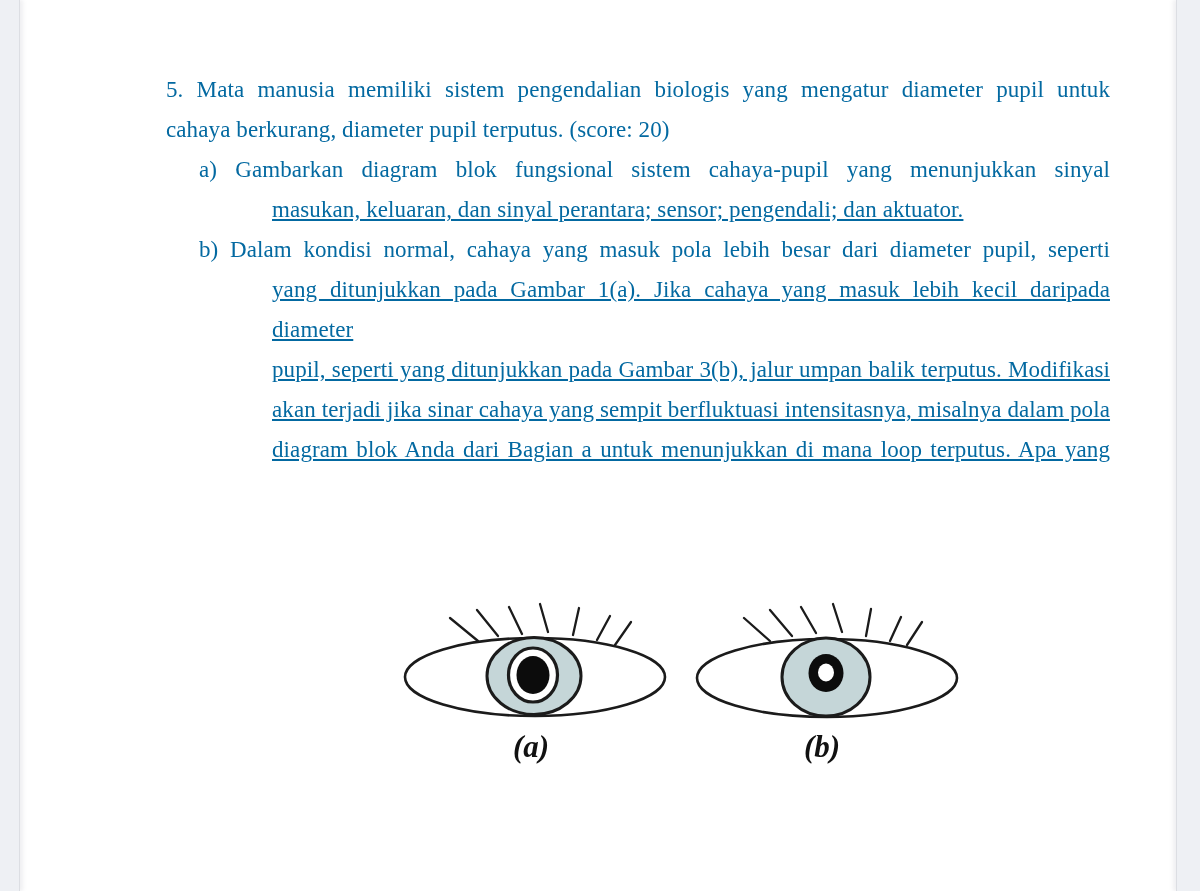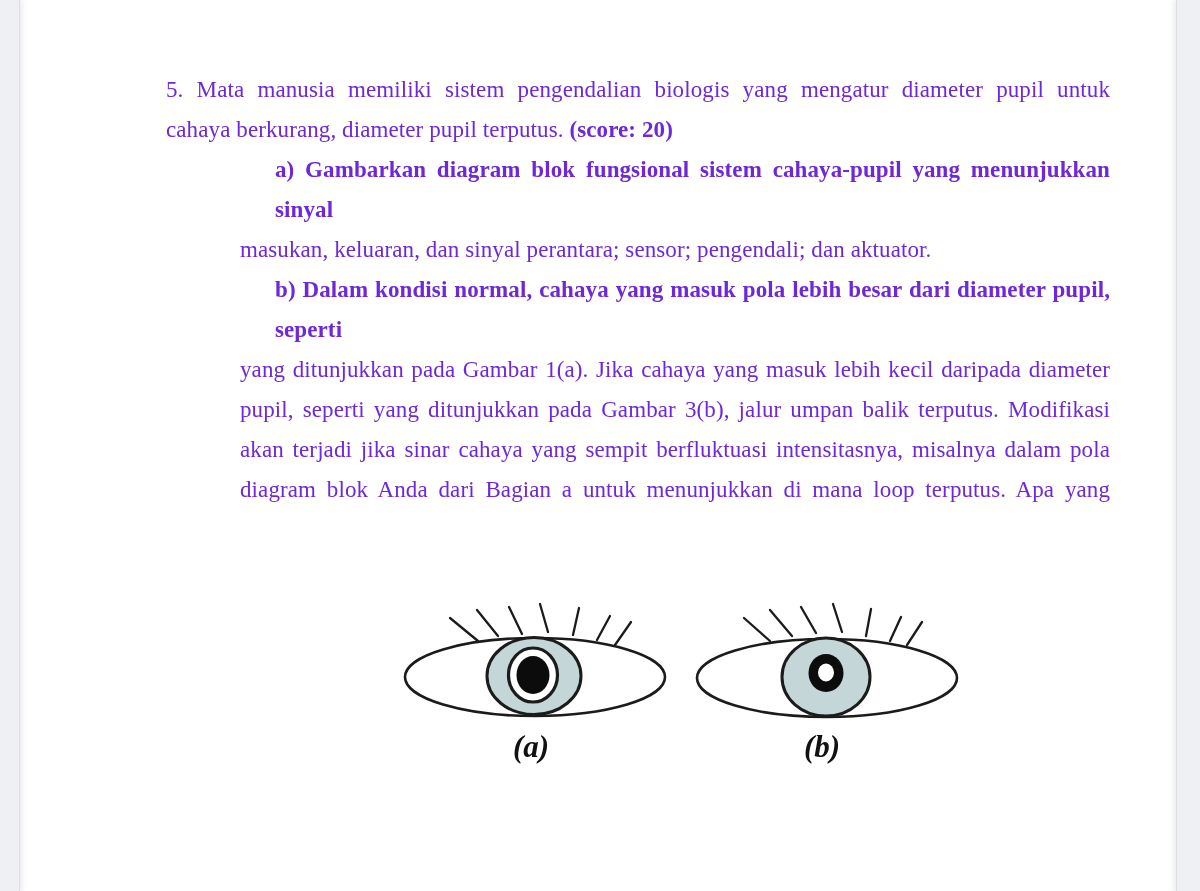--- a/index.html
+++ b/index.html
@@ -15,36 +15,36 @@
     background: #eef0f4;
   }
   .margin-strip.left  { left: 0; width: 19px; border-right: 1px solid #dcdee3; box-shadow: 3px 0 4px rgba(120,125,140,0.12); }
   .margin-strip.right { left: 1176px; width: 24px; border-left: 1px solid #dcdee3; box-shadow: -3px 0 4px rgba(120,125,140,0.12); }
 
   .textblock {
     position: absolute;
     left: 166px; top: 70px; width: 944px;
     font-size: 23px;
     line-height: 40px;
-    color: #6d28d9;
+    color: #0369a1;
     letter-spacing: 0.1px;
   }
   .line {
     text-align: justify;
     text-align-last: justify;
     text-justify: inter-word;
     white-space: normal;
   }
   .line.last {
     text-align: left;
     text-align-last: left;
   }
-  .item-first { margin-left: 109px; font-weight: bold; }
-  .item-cont  { margin-left: 74px; }
-  .bold { font-weight: bold; }
+  .item-first { margin-left: 33px; }
+  .item-cont  { margin-left: 106px; text-decoration: underline; }
+  .bold { font-weight: normal; }
 
   .figure-wrap {
     position: absolute;
     left: 380px; top: 593px;
     width: 660px; height: 190px;
   }
   .fig-label {
     font-family: "Liberation Serif", serif;
     font-size: 31px;
     font-weight: bold;

